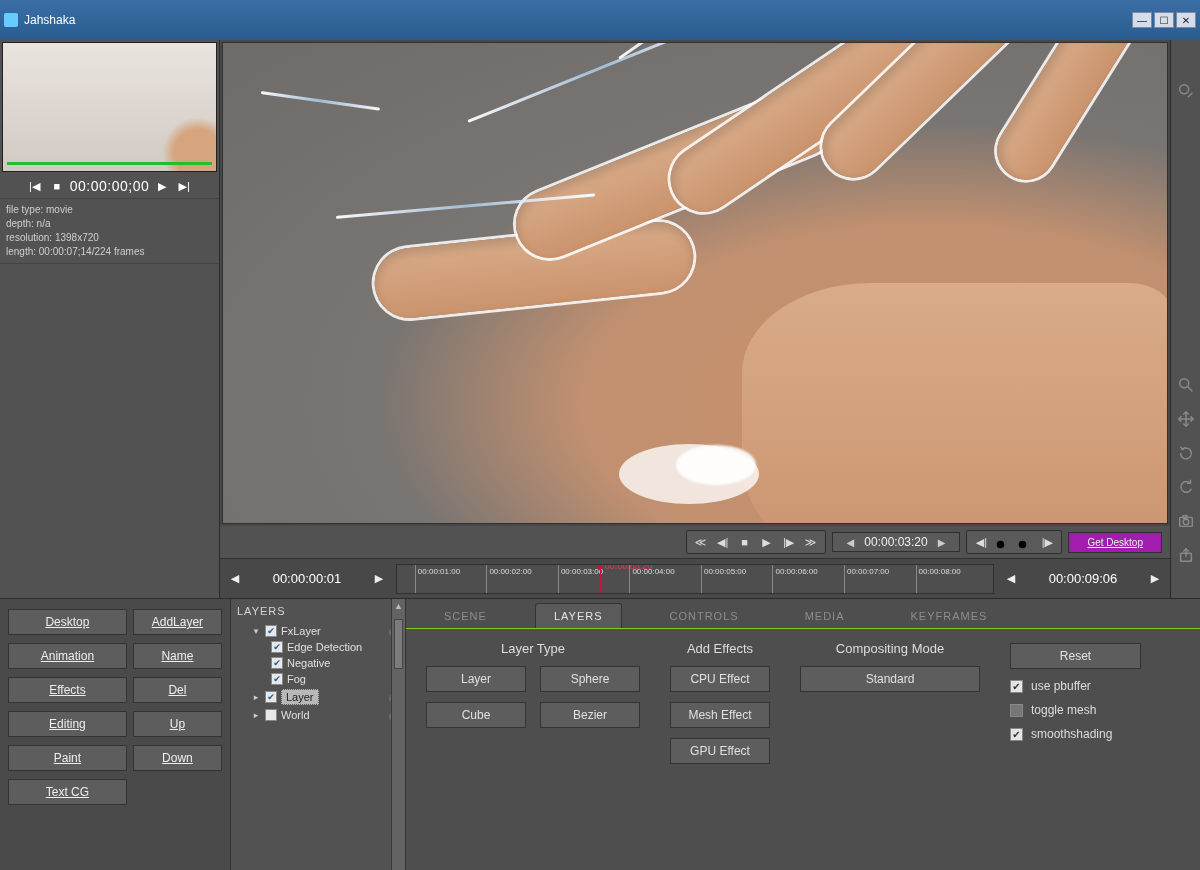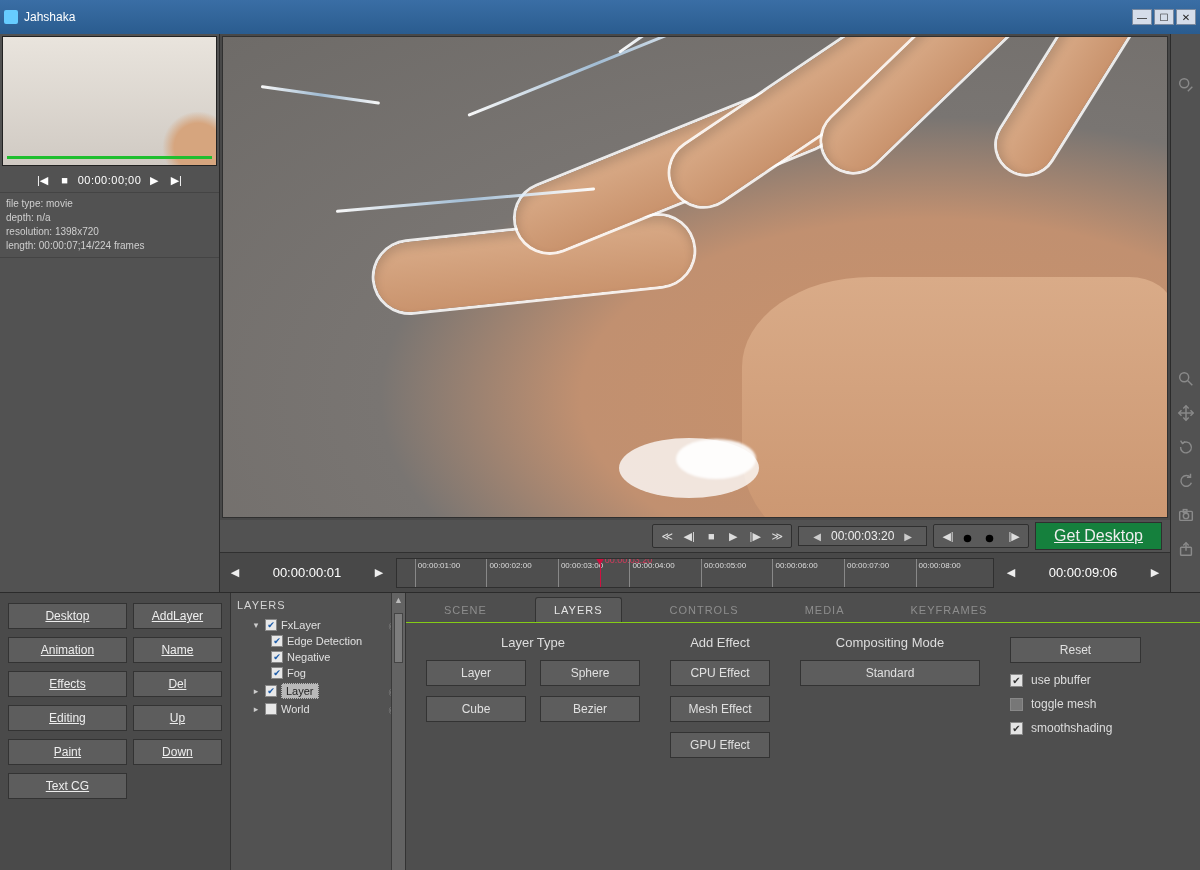--- a/index.html
+++ b/index.html
@@ -1,36 +1,36 @@
 <!DOCTYPE html>
 <html><head>
 <meta charset="utf-8">
 <style>
   * { box-sizing: border-box; margin: 0; padding: 0; font-family: Tahoma, sans-serif; }
   body { background: #3a3a3a; width: 1200px; height: 870px; overflow: hidden; }
 
   
-  .titlebar { height: 34px; background: linear-gradient(#3a6ea5,#2a5c8f); display:flex; align-items:center; padding:0 4px; color:#fff; font-size:12px; }
+  .titlebar { height: 40px; background: linear-gradient(#3a6ea5,#2a5c8f); display:flex; align-items:center; padding:0 4px; color:#fff; font-size:12px; }
   .titlebar .icon { width:14px; height:14px; margin-right:6px; background:#6cf; border-radius:2px; display:inline-block; }
   .titlebar .title { flex:1; }
   .winbtns { display:flex; gap:2px; }
   .winbtn { width:20px; height:16px; background:#d5ddea; border:1px solid #7a8aa0; display:flex; align-items:center; justify-content:center; font-size:10px; color:#222; }
 
   .app { display:flex; flex-direction:column; height: calc(870px - 22px); background:#525252; }
 
   .upper { display:flex; height: 558px; }
   .leftpanel { width:220px; background:#525252; border-right:1px solid #2b2b2b; display:flex; flex-direction:column; }
 
   .preview-thumb { height:130px; background: linear-gradient(#e9e4dd, #d0cac3); margin:2px; position:relative; border:1px solid #222; }
   .preview-thumb .hand { position:absolute; right:0; bottom:0; width:60px; height:60px; background: radial-gradient(circle at 70% 70%, #d6a57e 40%, transparent 60%); border-top-left-radius:60%; }
   .preview-thumb .greenline { position:absolute; left:4px; right:4px; bottom:6px; height:3px; background:#1fbf2f; }
 
   .playbar { display:flex; align-items:center; justify-content:center; gap:4px; padding:4px 0; color:#fff; font-size:12px; }
   .pbtn { width:18px; height:16px; display:flex; align-items:center; justify-content:center; color:#fff; font-size:11px; cursor:pointer; }
-  .playbar .time { font-size:11px; letter-spacing:0.5px; }
+  .playbar .time { font-size:14px; letter-spacing:0.5px; }
 
   .fileinfo { padding:4px 6px; color:#cfcfcf; font-size:10px; line-height:14px; border-top:1px solid #444; border-bottom:1px solid #444; }
 
   .cliplist { padding:4px; }
   .clipitem { display:flex; align-items:center; gap:6px; padding:2px; }
   .clipthumb { width:60px; height:36px; background: linear-gradient(160deg,#e9e4dd 60%, #caa178 100%); border:1px solid #222; }
   .clipname { color:#e0e0e0; font-size:11px; }
 
   .center { flex:1; display:flex; flex-direction:column; background:#484848; }
   .viewport { flex:1; margin:2px; background:#7a7a7a; position:relative; overflow:hidden; border:1px solid #303030; }
@@ -38,21 +38,21 @@
   .vp-bg { position:absolute; inset:0; background: radial-gradient(ellipse at 75% 75%, #c8916a 0%, #c19070 35%, #797572 55%, #6e6b68 100%); }
   .spark { position:absolute; background:rgba(255,255,255,0.9); border-radius:50%; filter:blur(1px); }
   .streak { position:absolute; height:3px; background:linear-gradient(90deg, rgba(255,255,255,0.95), rgba(180,220,255,0.7), rgba(255,255,255,0.95)); border-radius:2px; transform-origin:left center; }
   .finger { position:absolute; background: linear-gradient(#d9ab88,#c9936d); border-radius:40px; box-shadow: 0 0 0 3px rgba(255,255,255,0.85), inset 0 6px 10px rgba(0,0,0,0.15); }
 
   .vp-controls { height:32px; background:#525252; display:flex; align-items:center; padding:0 8px; gap:6px; }
   .ctrlgroup { display:flex; align-items:center; gap:2px; background:#5a5a5a; border:1px solid #2f2f2f; border-radius:2px; padding:2px 4px; }
   .cbtn { width:20px; height:18px; display:flex; align-items:center; justify-content:center; color:#ddd; font-size:11px; cursor:pointer; }
   .timebox { background:#5a5a5a; border:1px solid #2f2f2f; padding:2px 14px; color:#eee; font-size:12px; display:flex; align-items:center; gap:10px; }
   .timebox .arr { cursor:pointer; color:#ccc; font-size:10px; }
-  .getdesktop { margin-left:auto; background:#15803d; border:1px solid #2f2f2f; padding:4px 18px; color:#eee; font-size:16px; text-decoration:underline; cursor:pointer; }
+  .getdesktop { margin-left:auto; background:#a21caf; border:1px solid #2f2f2f; padding:4px 18px; color:#eee; font-size:10px; text-decoration:underline; cursor:pointer; }
 
   .timeline { height:40px; background:#484848; display:flex; align-items:center; padding:0 6px; gap:8px; border-top:1px solid #303030; }
   .tl-lbtn, .tl-rbtn { width:18px; color:#eee; font-size:11px; text-align:center; cursor:pointer; }
   .tl-time { color:#fff; font-size:13px; min-width:110px; text-align:center; }
   .tl-track { flex:1; height:30px; background:#4e4e4e; border:1px solid #2f2f2f; position:relative; font-size:8px; color:#bbb; overflow:hidden; }
   .tl-tick { position:absolute; top:0; bottom:0; width:1px; background:#888; }
   .tl-ticklabel { position:absolute; top:2px; font-size:8px; color:#ddd; }
   .tl-cursor { position:absolute; top:0; bottom:0; width:1px; background:#d01040; }
   .tl-cursor::before { content:''; position:absolute; top:-2px; left:-5px; width:0; height:0; border-left:5px solid transparent; border-right:5px solid transparent; border-top:8px solid #d01040; }
   .tl-cursor-lbl { position:absolute; top:-4px; left:5px; color:#d83a5c; font-size:9px; white-space:nowrap; }
@@ -354,21 +354,21 @@
             <div class="fxbtn">Layer</div>
             <div class="fxbtn">Sphere</div>
           </div>
           <div class="btnrow">
             <div class="fxbtn">Cube</div>
             <div class="fxbtn">Bezier</div>
           </div>
         </div>
 
         <div class="colgroup">
-          <h4>Add Effect</h4>
+          <h4>Add Effects</h4>
           <div class="btnrow">
               <div class="fxbtn">CPU Effect</div>
             </div>
           <div class="btnrow">
               <div class="fxbtn">Mesh Effect</div>
             </div>
           <div class="btnrow">
               <div class="fxbtn">GPU Effect</div>
             </div>
         </div>

